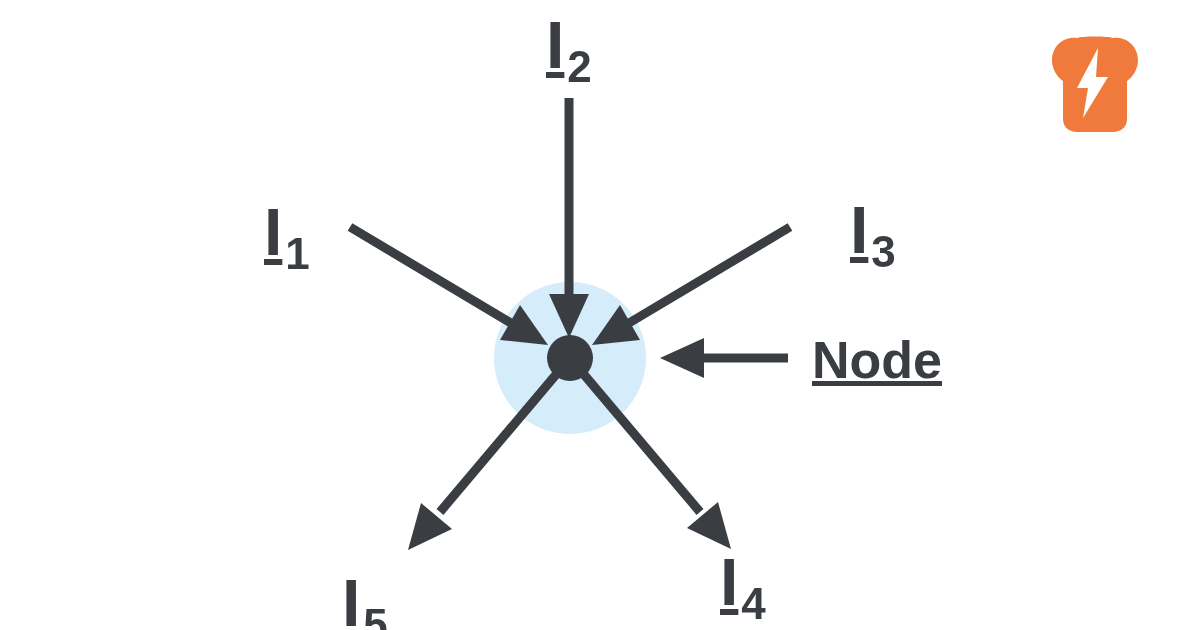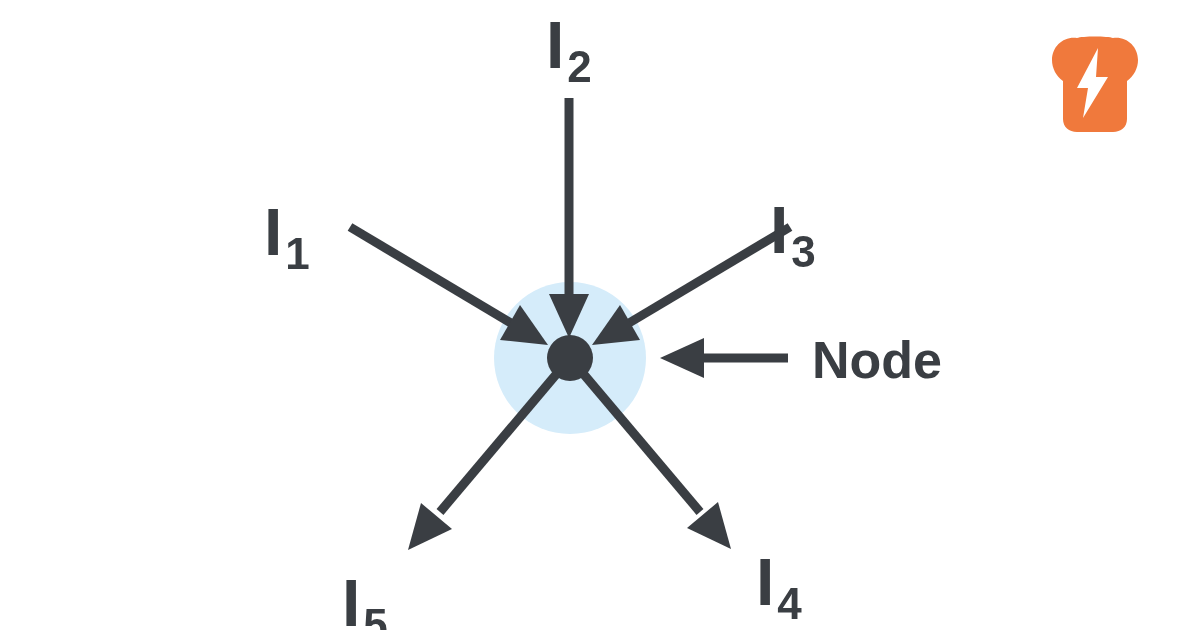--- a/index.html
+++ b/index.html
@@ -22,20 +22,21 @@
   .head{fill:var(--ink);stroke:none;}
   .halo{fill:var(--halo);}
   .dot{fill:var(--ink);}
   .lbl{
     position:absolute;
     color:var(--ink);
     font-weight:bold;
     font-size:66px;
     line-height:1;
     white-space:nowrap;
+    text-decoration:underline;
   }
   .lbl sub{
     font-size:44px;
     position:relative;
     top:14px;
     margin-left:3px;
     vertical-align:baseline;
     line-height:1;
   }
   .node-lbl{font-size:52px;text-align:right;}
@@ -86,23 +87,23 @@
       <polygon class="head" points="660,358 704,338 704,378"></polygon>
     </g>
 
     <circle class="dot" cx="570" cy="358" r="23"></circle>
   </svg>
 
   <div class="lbl" style="left:264px;top:199px"><span>I</span><sub>1</sub></div>
 
   <div class="lbl" style="left:546px;top:12px"><span>I</span><sub>2</sub></div>
 
-  <div class="lbl" style="left:770px;top:197px"><span>I</span><sub>3</sub></div>
+  <div class="lbl" style="left:850px;top:197px"><span>I</span><sub>3</sub></div>
 
-  <div class="lbl" style="left:756px;top:549px"><span>I</span><sub>4</sub></div>
+  <div class="lbl" style="left:720px;top:549px"><span>I</span><sub>4</sub></div>
 
   <div class="lbl" style="left:342px;top:570px"><span>I</span><sub>5</sub></div>
 
   <div class="lbl node-lbl" style="left:812px;top:334px">Node</div>
 
   <svg class="logo" viewBox="0 0 86 98">
     <path class="toast" d="M 11 45
              C 4 40, 0 32, 0 24
              C 0 10, 12 0, 25 2
              C 30 0, 56 0, 61 2

